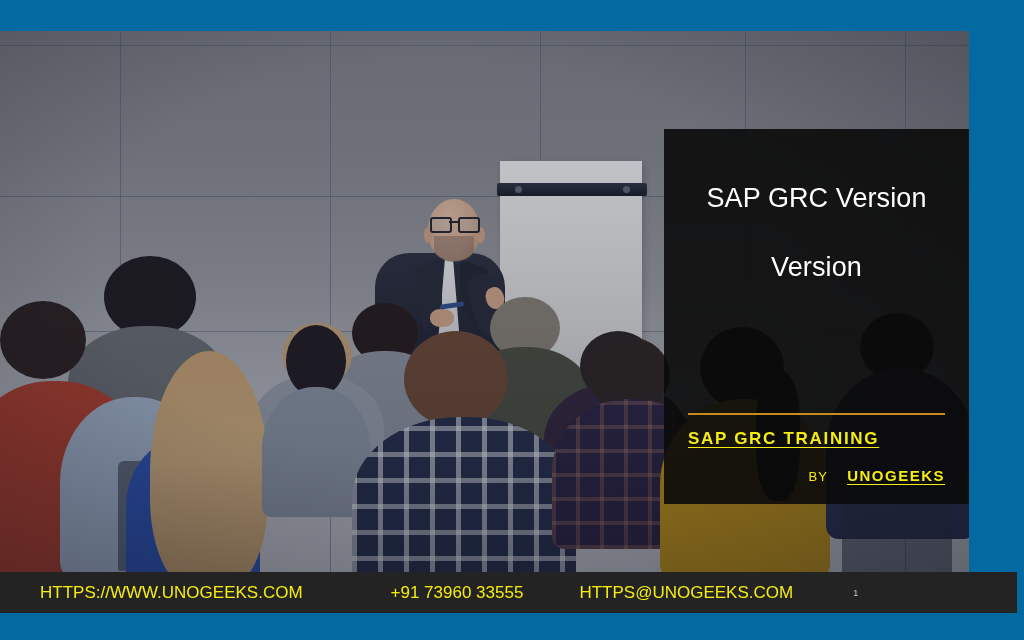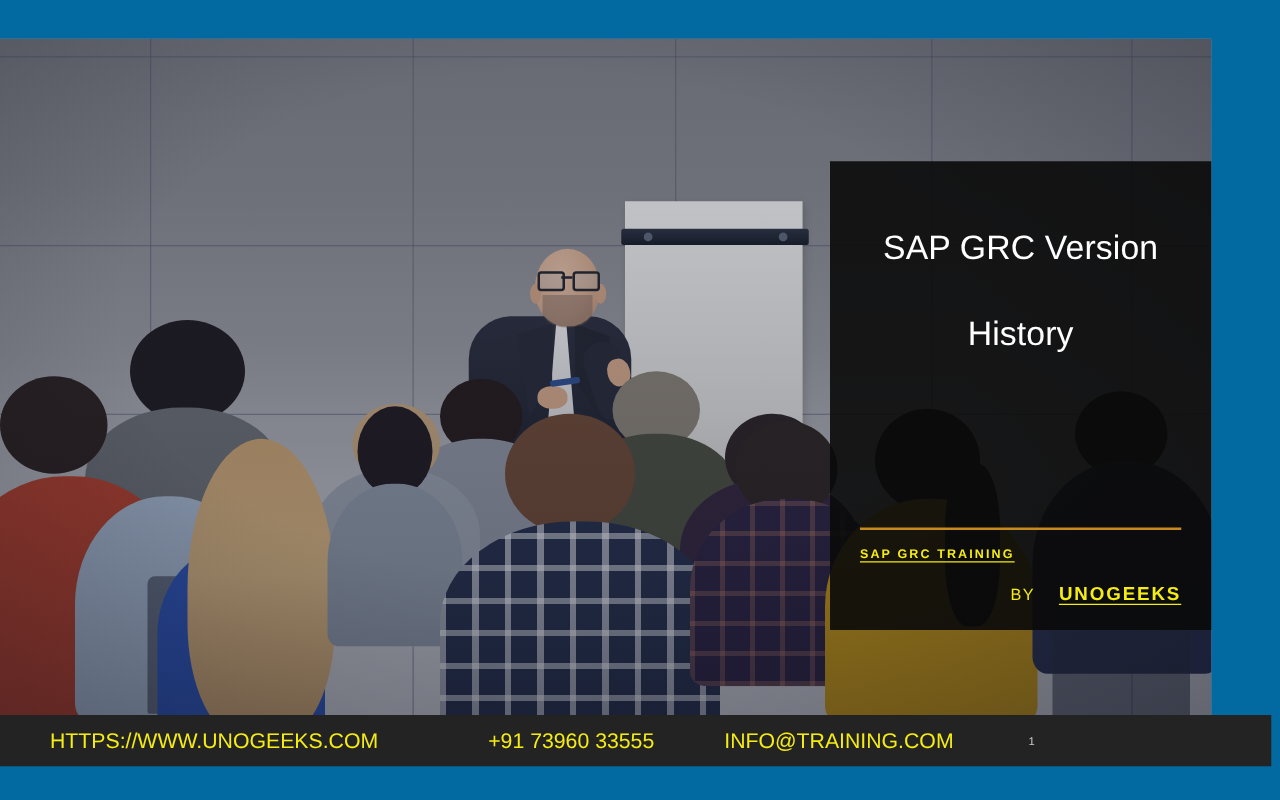--- a/index.html
+++ b/index.html
@@ -205,21 +205,21 @@
     padding: 0 24px 20px 24px;
   }
   #panel-divider {
     height: 2px;
     background: #c78a1c;
     margin-bottom: 14px;
   }
   #course-name {
     display: block;
     color: #f5ec12;
-    font-size: 10px;
+    font-size: 17px;
     font-weight: bold;
     letter-spacing: 1.7px;
     text-decoration: underline;
     text-underline-offset: 3px;
     text-align: left;
   }
   #byline {
     margin-top: 18px;
     text-align: right;
     color: #f5ec12;
@@ -387,32 +387,32 @@
 
     <div class="seatback" style="left:842px; top:444px; width:110px; height:100px;"></div>
 
     <div id="photo-tint"></div>
     <div id="photo-vignette"></div>
   </div>
 
   <div id="title-panel">
     <div id="panel-title">
       <span>SAP GRC Version</span>
-      <span class="line2">History</span>
+      <span class="line2">Version</span>
     </div>
 
     <div id="panel-footer">
       <div id="panel-divider"></div>
       <span id="course-name">SAP GRC TRAINING</span>
       <div id="byline">
         <span class="by-word">BY</span><span class="brand">UNOGEEKS</span>
       </div>
     </div>
   </div>
 
   <div id="footer-bar">
     <span id="footer-url" class="footer-text">HTTPS://WWW.UNOGEEKS.COM</span>
     <span id="footer-phone" class="footer-text">+91 73960 33555</span>
-    <span id="footer-email" class="footer-text">INFO@TRAINING.COM</span>
+    <span id="footer-email" class="footer-text">HTTPS@UNOGEEKS.COM</span>
     <span id="page-number">1</span>
   </div>
 
 </div>
 
 </body></html>

